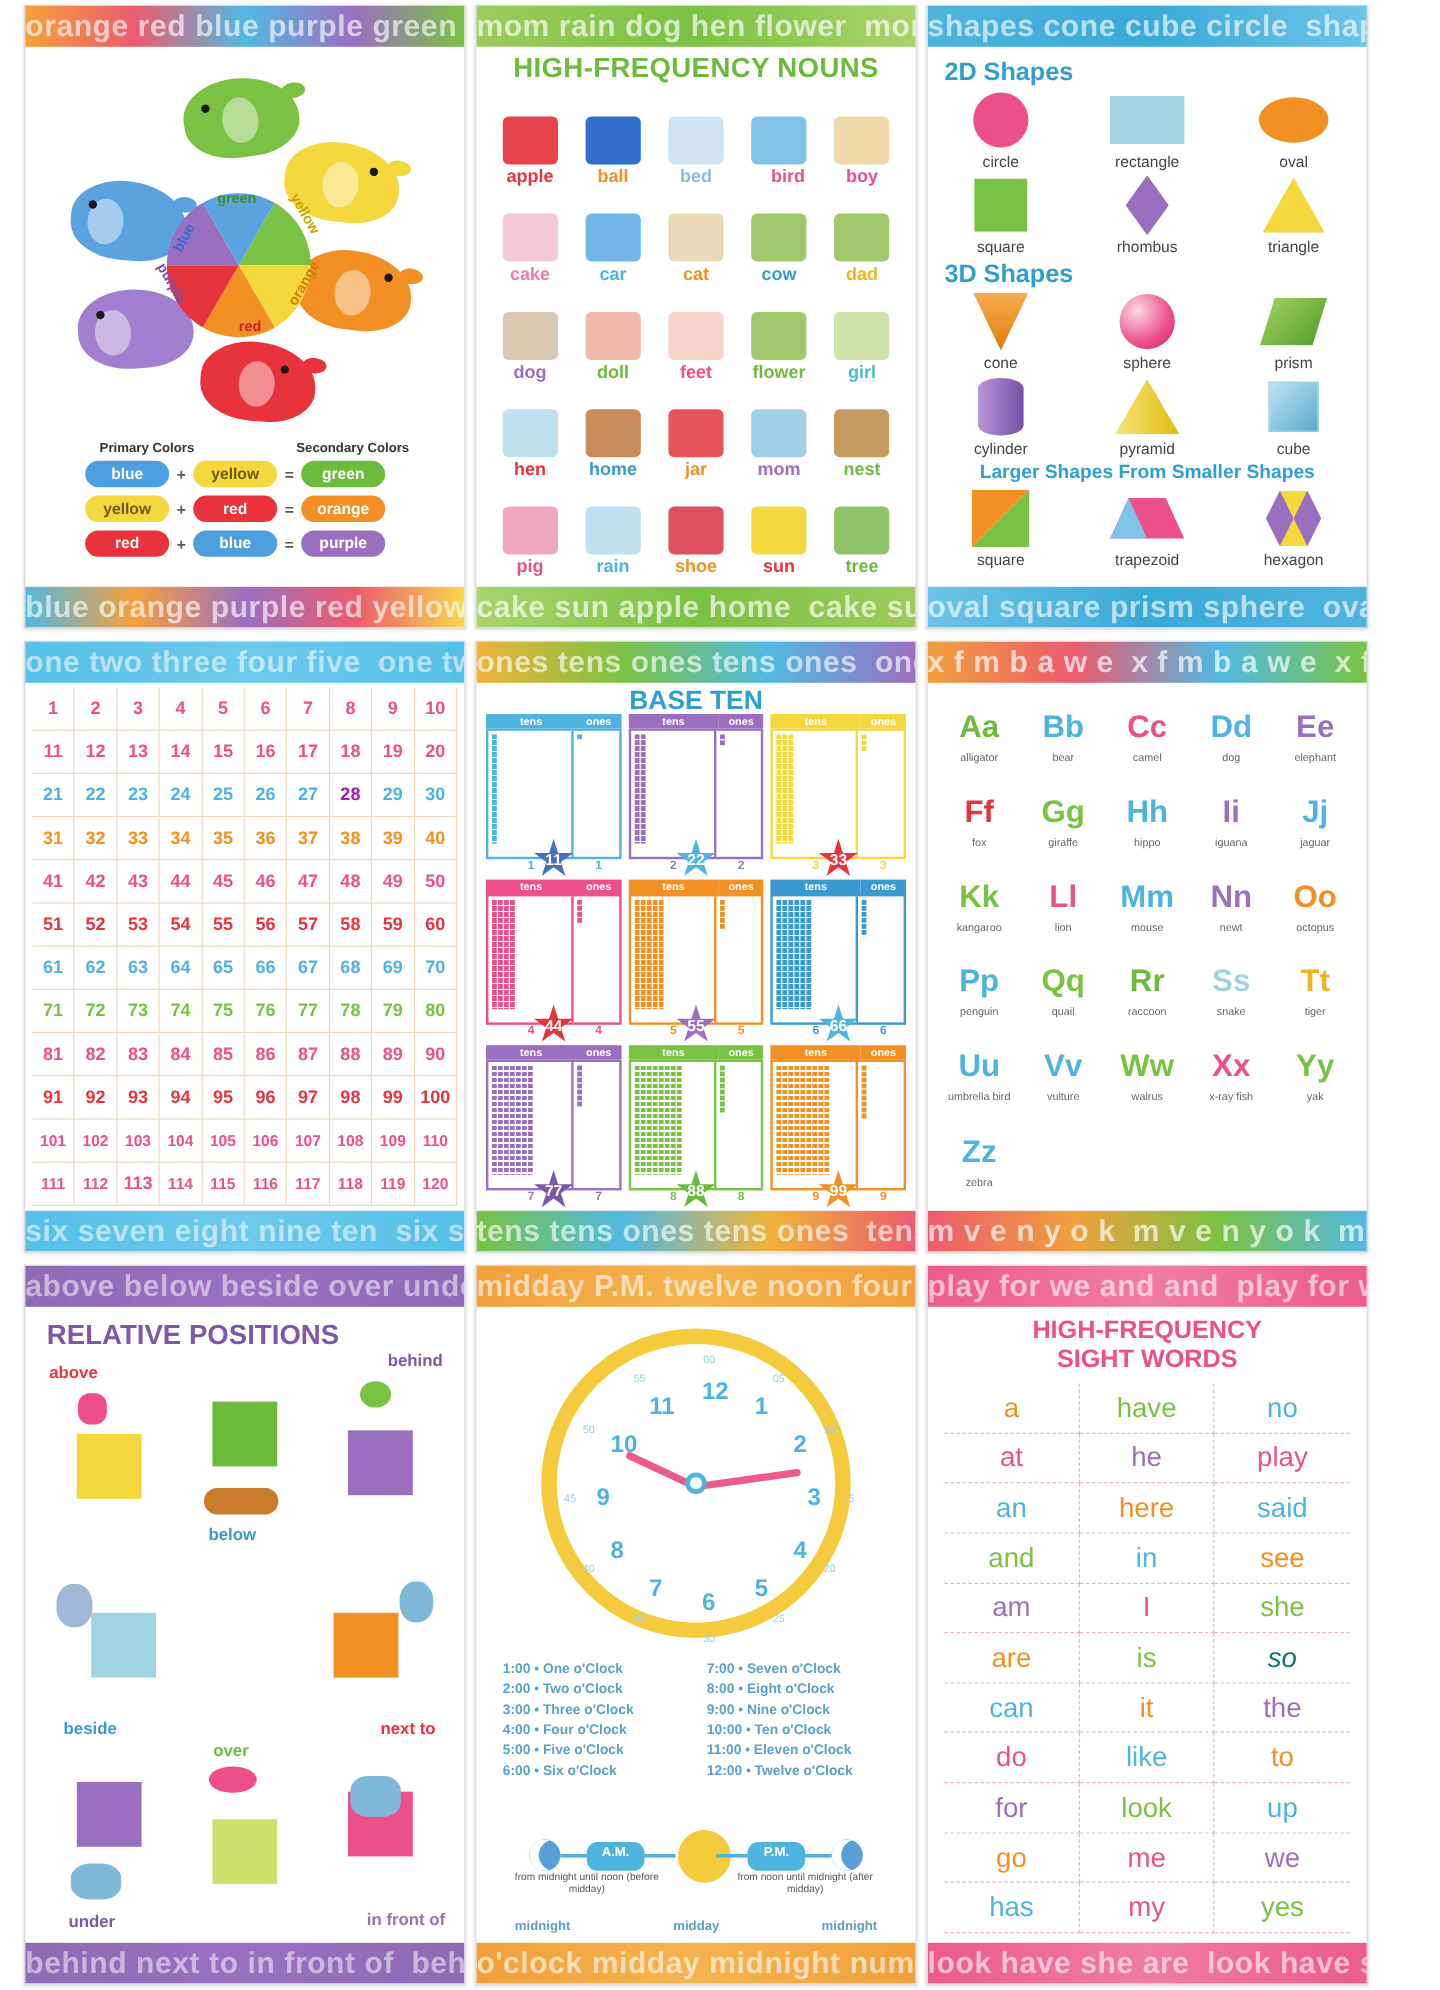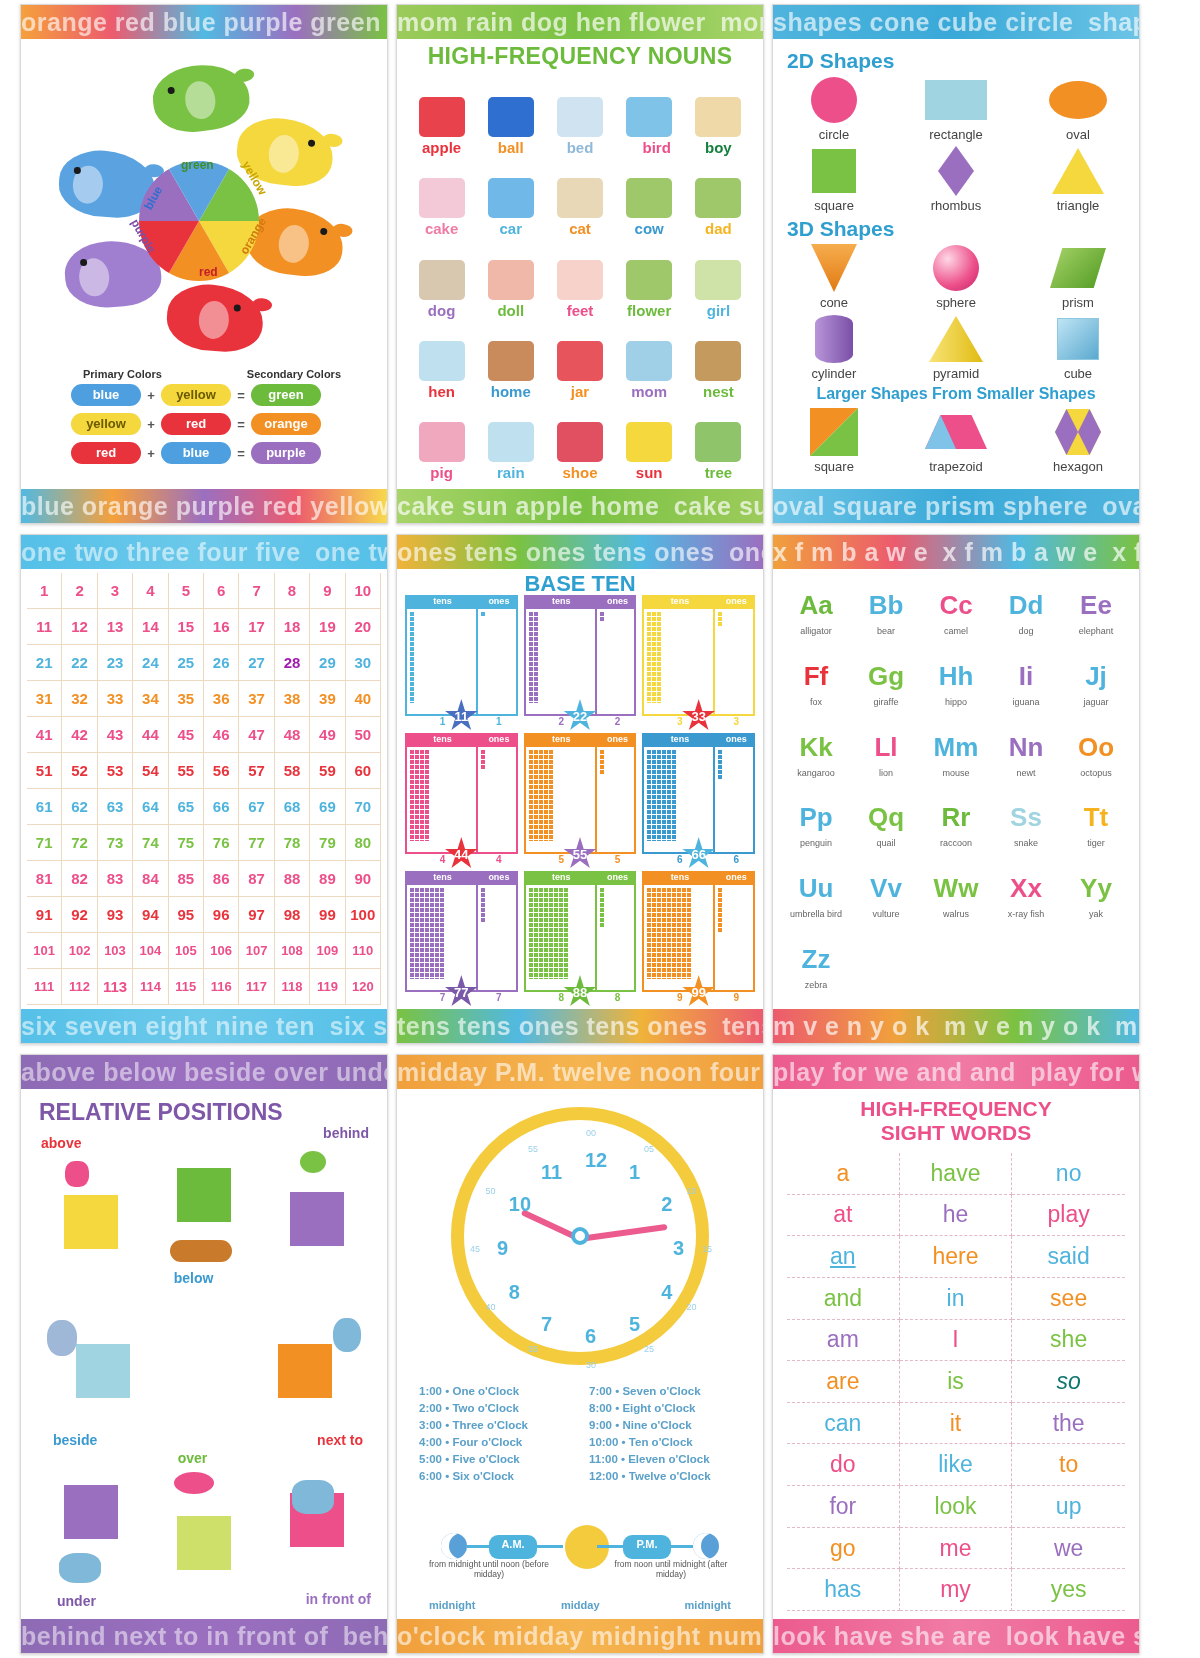--- a/index.html
+++ b/index.html
@@ -261,21 +261,21 @@
         <div class="noun">
           <div class="pic" style="background: rgb(207, 227, 240);"></div>
           <div class="lbl" style="color: rgb(143, 185, 216);">bed</div>
         </div>
         <div class="noun">
           <div class="pic" style="background: rgb(127, 196, 232);"></div>
           <div class="lbl" style="color: rgb(236, 79, 137); margin-left: 15px;">bird</div>
         </div>
         <div class="noun">
           <div class="pic" style="background: rgb(240, 217, 168);"></div>
-          <div class="lbl" style="color: #15803d;">boy</div>
+          <div class="lbl" style="color: #ec4899;">boy</div>
         </div>
         <div class="noun">
           <div class="pic" style="background: rgb(243, 201, 216);"></div>
           <div class="lbl" style="color: rgb(240, 123, 165);">cake</div>
         </div>
         <div class="noun">
           <div class="pic" style="background: rgb(111, 184, 232);"></div>
           <div class="lbl" style="color: rgb(79, 180, 221);">car</div>
         </div>
         <div class="noun">
@@ -1096,21 +1096,21 @@
       <div>HIGH-FREQUENCY</div>
       <div>SIGHT WORDS</div>
     </div>
     <div class="sw-grid" id="swGrid">
         <div class="sw" style="color: rgb(242, 144, 35);">a</div>
         <div class="sw" style="color: rgb(122, 194, 67);">have</div>
         <div class="sw" style="color: rgb(79, 180, 221);">no</div>
         <div class="sw" style="color: rgb(236, 79, 137);">at</div>
         <div class="sw" style="color: rgb(155, 111, 192);">he</div>
         <div class="sw" style="color: rgb(236, 79, 137);">play</div>
-        <div class="sw" style="color: rgb(79, 180, 221); text-decoration: underline;">an</div>
+        <div class="sw" style="color: rgb(79, 180, 221);">an</div>
         <div class="sw" style="color: rgb(242, 144, 35);">here</div>
         <div class="sw" style="color: rgb(79, 180, 221);">said</div>
         <div class="sw" style="color: rgb(122, 194, 67);">and</div>
         <div class="sw" style="color: rgb(79, 180, 221);">in</div>
         <div class="sw" style="color: rgb(242, 144, 35);">see</div>
         <div class="sw" style="color: rgb(155, 111, 192);">am</div>
         <div class="sw" style="color: rgb(236, 79, 137);">I</div>
         <div class="sw" style="color: rgb(122, 194, 67);">she</div>
         <div class="sw" style="color: rgb(242, 144, 35);">are</div>
         <div class="sw" style="color: rgb(122, 194, 67);">is</div>

